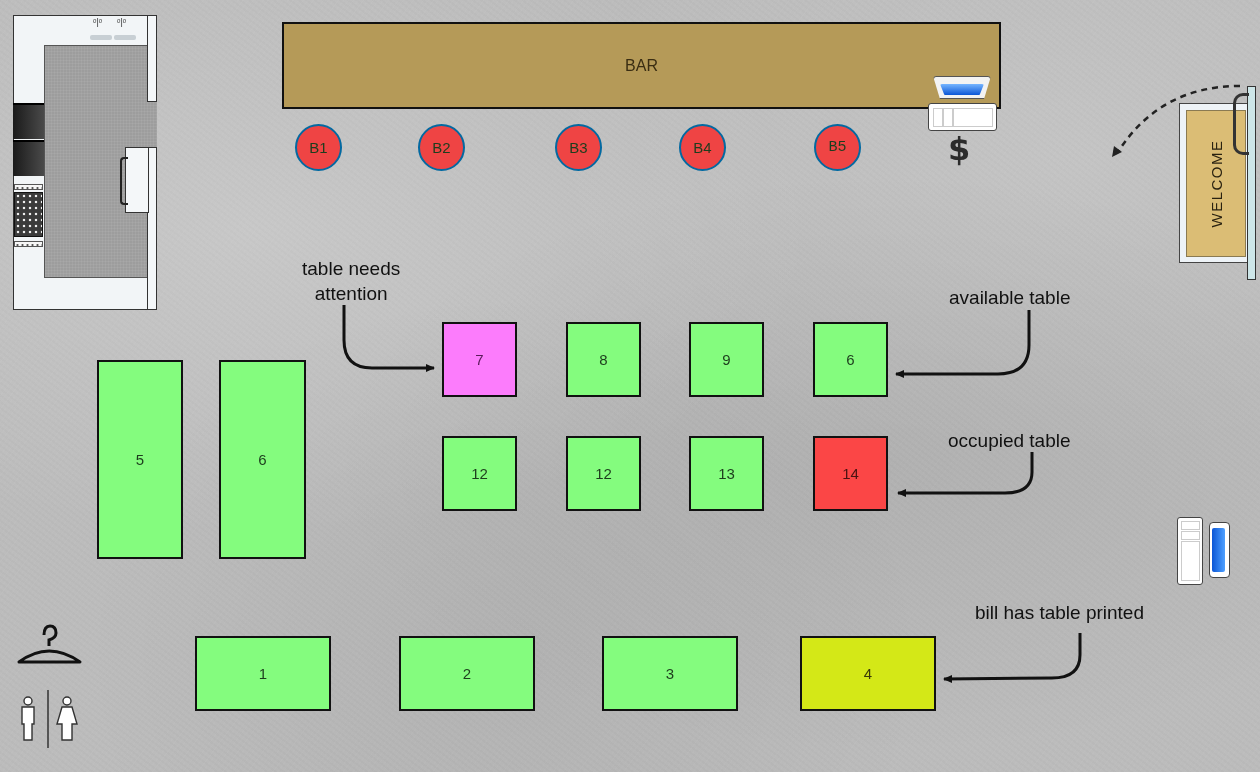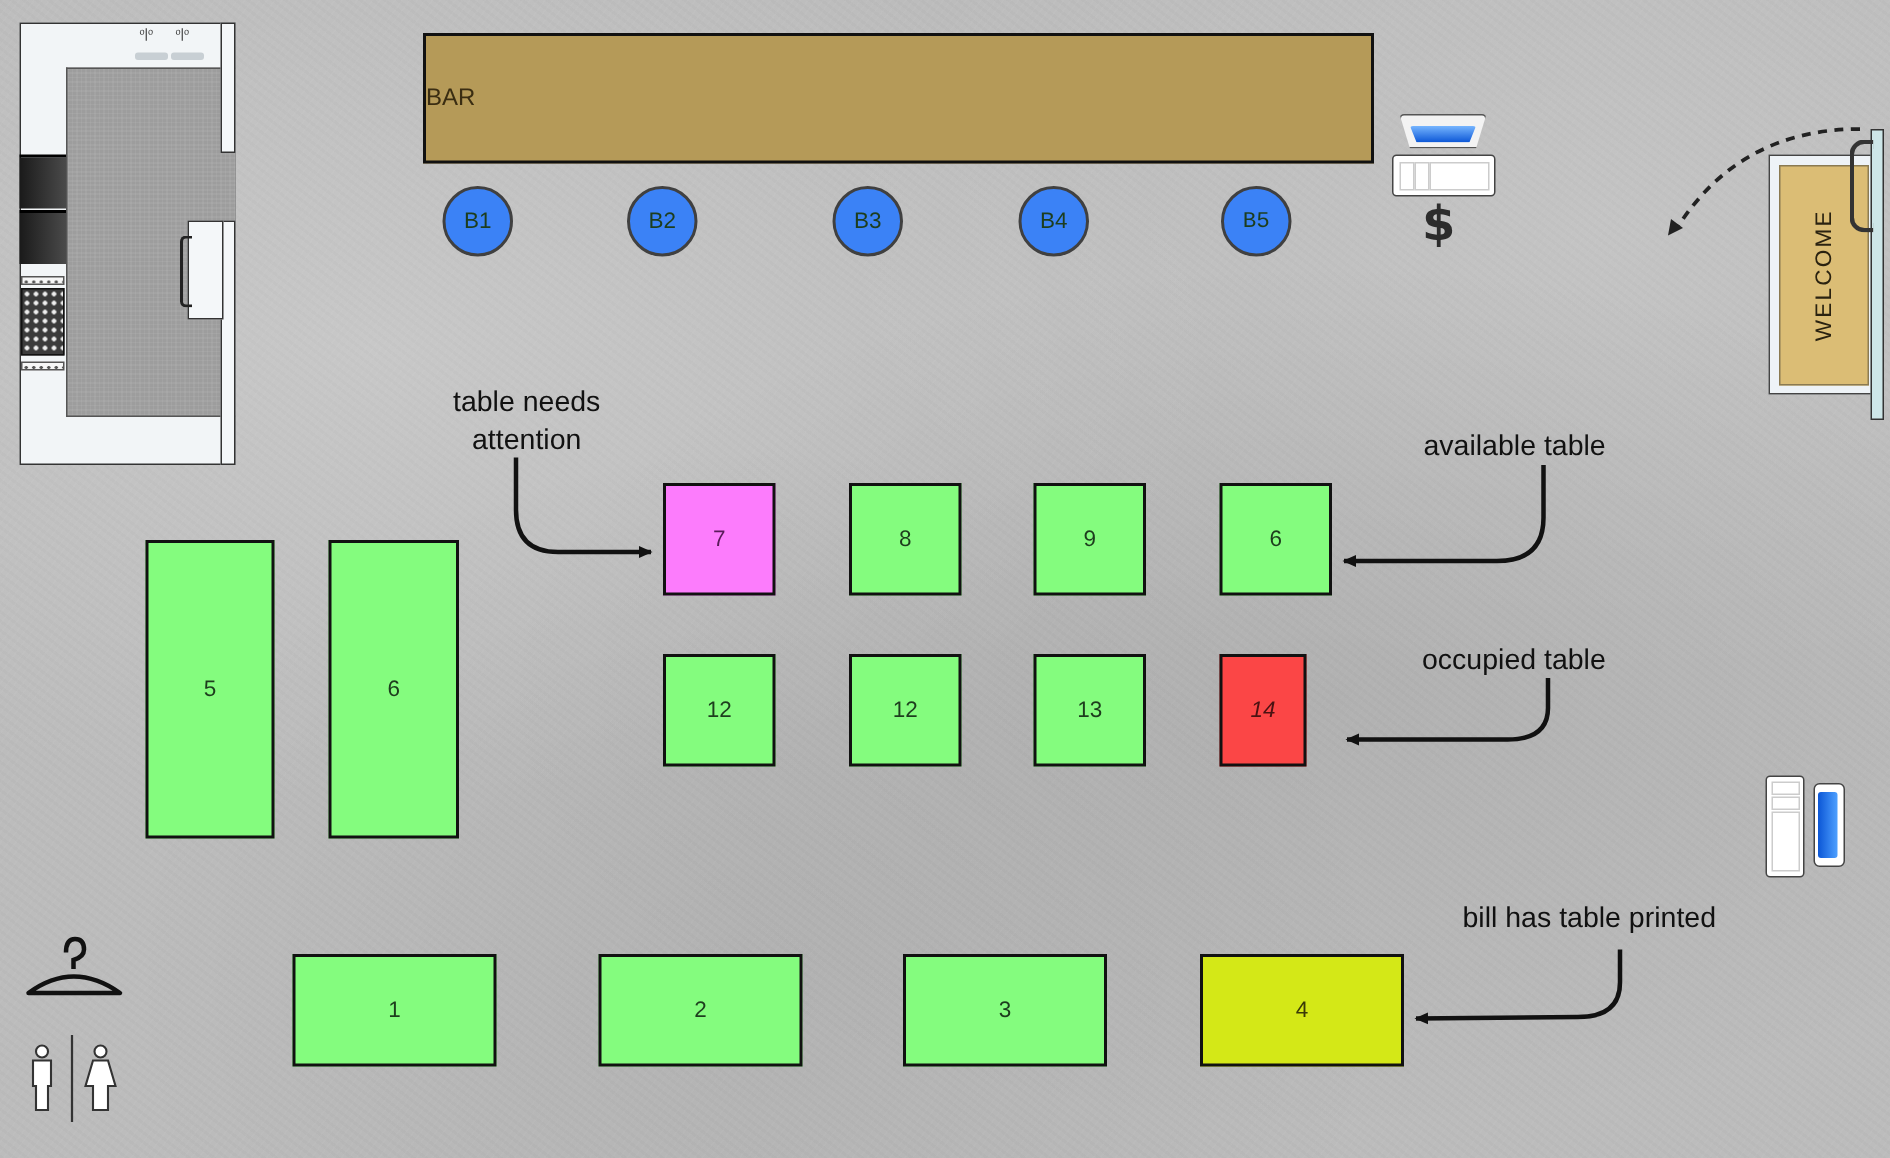--- a/index.html
+++ b/index.html
@@ -22,28 +22,28 @@
       display: flex; align-items: center; justify-content: center;
       font-size: 15px; color: #1d3d1d; cursor: pointer;
     }
     .available { background: #84fc7e; }
     .attention { background: #fc7cfc; color: #5a1a5a; }
     .occupied { background: #fb4646; color: #4a1212; }
     .billed { background: #d4e817; color: #3a3a08; }
     .stool {
       position: absolute; box-sizing: border-box;
       width: 47px; height: 47px; border-radius: 50%;
-      border: 2px solid #404040; background: #3b82f6;
+      border: 2px solid #0369a1; background: #ef4444;
       display: flex; align-items: center; justify-content: center;
       font-size: 15px; color: #1d3d1d; cursor: pointer;
     }
     .bar {
-      position: absolute; left: 282px; top: 22px; width: 634px; height: 87px;
+      position: absolute; left: 282px; top: 22px; width: 719px; height: 87px;
       box-sizing: border-box; border: 2px solid #111; background: #b59a58;
-      display: flex; align-items: center; justify-content: flex-start;
+      display: flex; align-items: center; justify-content: center;
       font-size: 16px; color: #3a2d12;
     }
     .note {
       position: absolute; font-size: 19px; color: #111; text-align: center;
       line-height: 25px; white-space: nowrap;
     }
     
     .kitchen { left: 13px; top: 15px; width: 144px; height: 295px; box-sizing: border-box;
       border: 1.5px solid #333; background: #f2f5f7; }
     .kitchen-floor { left: 44px; top: 45px; width: 113px; height: 233px;
@@ -161,21 +161,21 @@
   </div>
 <div class="table available" style="left:442px;top:436px;width:75px;height:75px;">
     <span>12</span>
   </div>
 <div class="table available" style="left:566px;top:436px;width:75px;height:75px;">
     <span>12</span>
   </div>
 <div class="table available" style="left:689px;top:436px;width:75px;height:75px;">
     <span>13</span>
   </div>
-<div class="table occupied" style="left:813px;top:436px;width:58px;height:75px;font-style:italic;">
+<div class="table occupied" style="left:813px;top:436px;width:75px;height:75px;">
     <span>14</span>
   </div>
 
 <div class="table available" style="left:195px;top:636px;width:136px;height:75px;">
     <span>1</span>
   </div>
 <div class="table available" style="left:399px;top:636px;width:136px;height:75px;">
     <span>2</span>
   </div>
 <div class="table available" style="left:602px;top:636px;width:136px;height:75px;">

